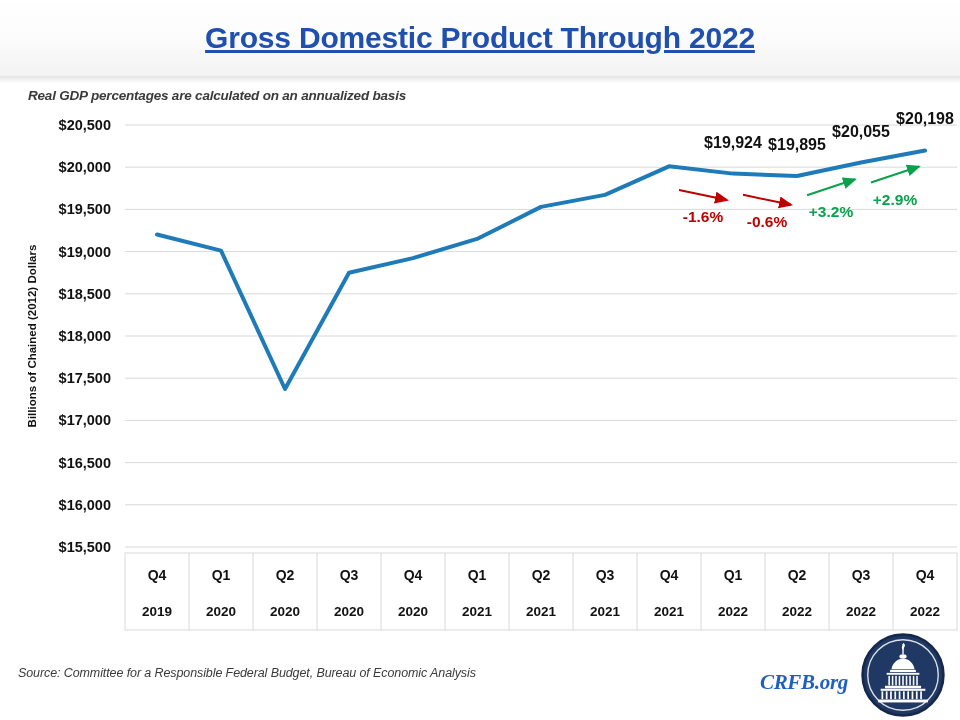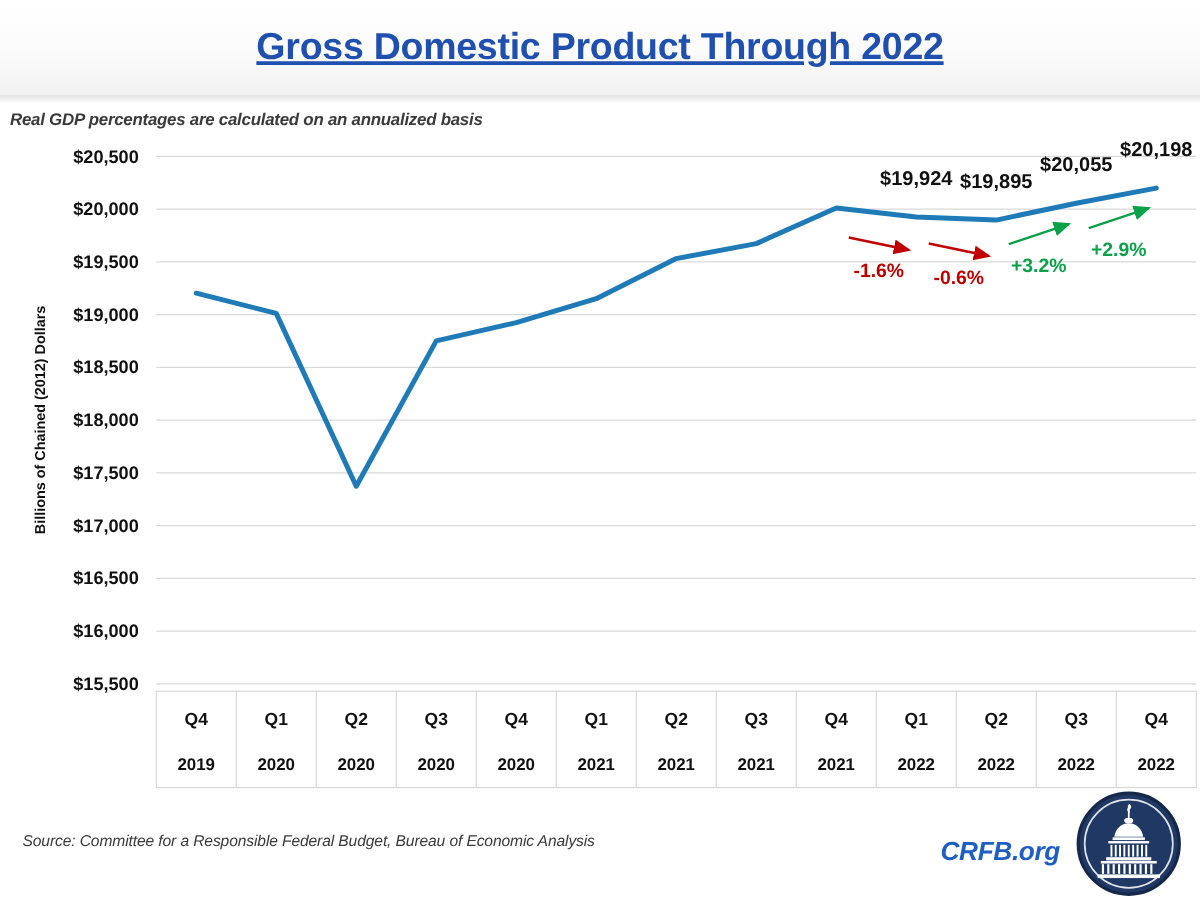--- a/index.html
+++ b/index.html
@@ -36,21 +36,21 @@
     font-weight: bold;
     color: #1F4FAF;
     letter-spacing: -0.2px;
     white-space: nowrap;
     text-decoration: underline;
   }
 
   
   .subtitle {
     position: absolute;
-    left: 8px; top: 88px;
+    left: 28px; top: 88px;
     font-size: 13.5px;
     font-style: italic;
     font-weight: bold;
     color: #3a3a3a;
     letter-spacing: -0.2px;
   }
 
   
   .chart-wrap {
     position: absolute;
@@ -112,20 +112,21 @@
     letter-spacing: -0.1px;
   }
   .brand {
     position: absolute;
     right: 112px; top: 670px;
     font-size: 21px;
     font-weight: bold;
     font-style: italic;
     color: #1F5FC4;
     letter-spacing: -0.3px;
+    font-family: Liberation Serif, serif;
   }
   .logo {
     position: absolute;
     right: 14px; top: 632px;
     width: 86px; height: 86px;
   }
 </style>
 </head>
 <body>
 

